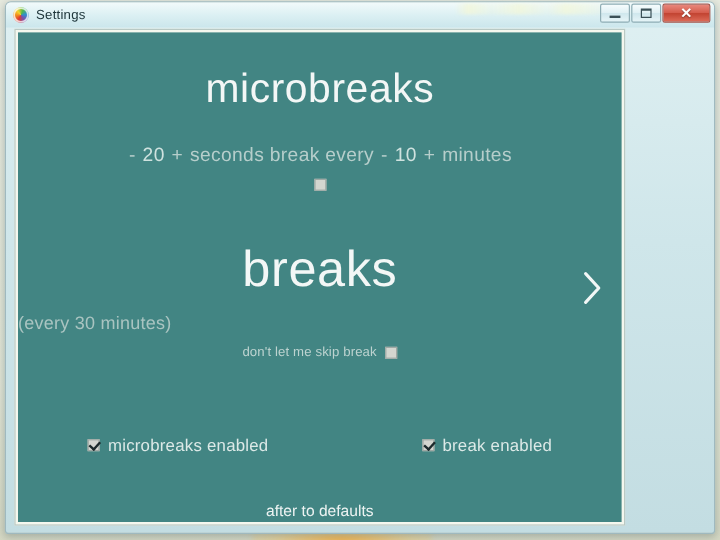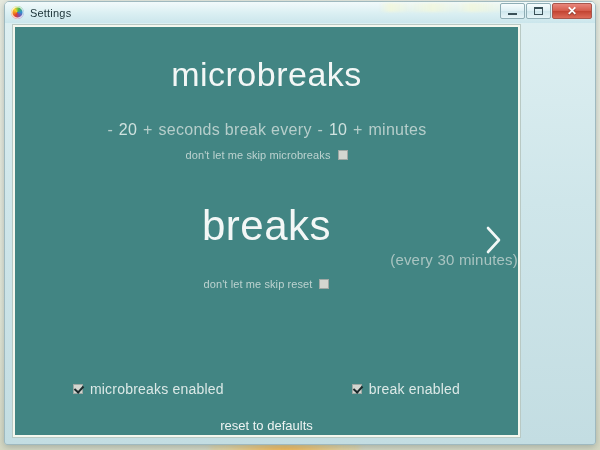--- a/index.html
+++ b/index.html
@@ -173,25 +173,25 @@
   #line-breaks      { margin-top: 30px; }
 
   .stepper-btn {
     color: #b6cecb;
     cursor: pointer;
     padding: 0 1px;
   }
   .stepper-val { color: #cfe2df; }
 
   .sub-note {
-    text-align: right;
+    text-align: left;
     color: #a9c4c1;
     font-size: 15px;
     font-weight: 300;
-    margin-top: 4px;
+    margin-top: 16px;
     letter-spacing: .2px;
   }
 
   .skip-row {
     display: flex;
     align-items: center;
     justify-content: center;
     gap: 7px;
     margin-top: 10px;
   }
@@ -234,21 +234,20 @@
   }
 
   #enabled-row {
     position: absolute;
     left: 0;
     right: 0;
     top: 336px;
     display: flex;
     justify-content: center;
     gap: 128px;
-    margin-top: 18px;
   }
   .enabled-item {
     display: flex;
     align-items: center;
     gap: 7px;
     cursor: pointer;
   }
   .enabled-label {
     color: #dce9e7;
     font-size: 14px;
@@ -304,49 +303,48 @@
           <span class="stepper-val">20</span>
           <span class="stepper-btn">+</span>
           <span>seconds break every</span>
           <span class="stepper-btn">-</span>
           <span class="stepper-val">10</span>
           <span class="stepper-btn">+</span>
           <span>minutes</span>
         </div>
 
         <div class="skip-row">
-          <span class="skip-label">don't let me skip microbreaks</span>
           <span class="cbox"></span>
         </div>
 
         <div id="heading-breaks" class="section-heading">breaks</div>
 
 
         <div class="sub-note">(every 30 minutes)</div>
 
         <div class="skip-row">
-          <span class="skip-label">don't let me skip reset</span>
+          <span class="skip-label">don't let me skip break</span>
           <span class="cbox"></span>
         </div>
 
         <div id="next-arrow">
           <svg viewBox="0 0 26 34" width="26" height="34">
             <polyline points="8,5 19,17 8,29" fill="none" stroke="#f2f7f6" stroke-width="2.6" stroke-linecap="round" stroke-linejoin="round"></polyline>
           </svg>
         </div>
 
         <div id="enabled-row">
           <div class="enabled-item">
             <span class="cbox checked"></span>
             <span class="enabled-label">microbreaks enabled</span>
           </div>
           <div class="enabled-item">
             <span class="cbox checked"></span>
             <span class="enabled-label">break enabled</span>
           </div>
         </div>
 
-        <div id="reset-link">reset to defaults</div>
+        <div id="reset-link">after to defaults</div>
 
       </div>
     </div>
   </div>
 </div>
 
 </body></html>

